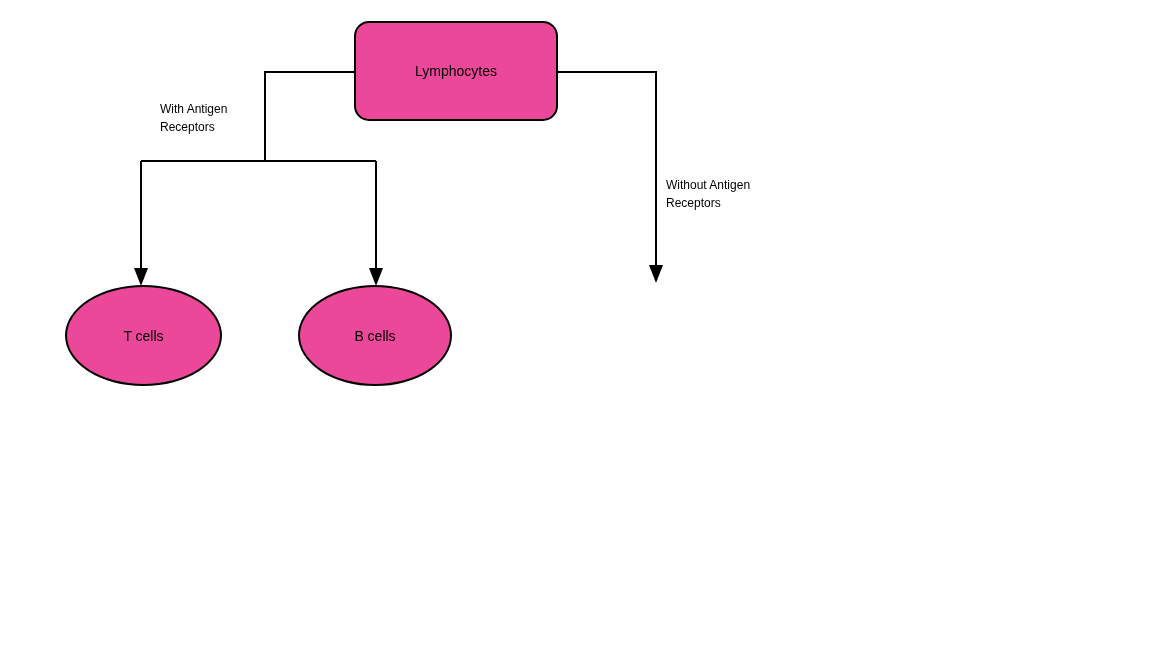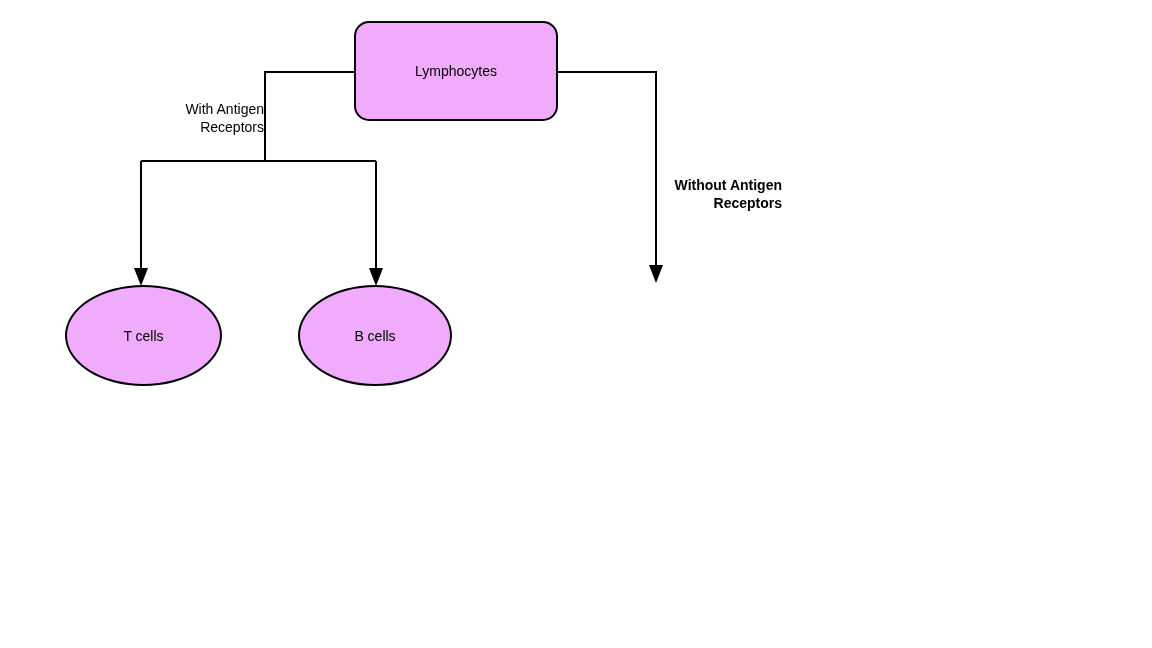--- a/index.html
+++ b/index.html
@@ -18,41 +18,41 @@
     left: 0; top: 0;
     width: 1152px; height: 648px;
   }
   .node {
     position: absolute;
     display: flex;
     align-items: center;
     justify-content: center;
     text-align: center;
     border: 2px solid #000000;
-    background: #f0abfc;
+    background: #ec4899;
     font-size: 14px;
     line-height: 18px;
   }
   .node-rect {
     border-radius: 15px;
     left: 354px; top: 21px;
     width: 204px; height: 100px;
   }
   .node-ellipse { border-radius: 50%; }
   .node-tcells  { left: 65px;  top: 285px; width: 157px; height: 101px; }
   .node-bcells  { left: 298px; top: 285px; width: 154px; height: 101px; }
   .node-ilcnk   { left: 580px; top: 285px; width: 154px; height: 101px; }
   .edge-label {
     position: absolute;
-    font-size: 14px;
+    font-size: 12px;
     line-height: 18px;
-    text-align: right;
+    text-align: left;
   }
   .edge-label-left  { left: 160px; top: 100px; width: 104px; }
-  .edge-label-right { left: 666px; top: 176px; width: 116px; font-weight: bold; }
+  .edge-label-right { left: 666px; top: 176px; width: 116px; }
 </style>
 </head>
 <body>
 
 <div class="canvas">
 
   <svg class="connectors" viewBox="0 0 1152 648" xmlns="http://www.w3.org/2000/svg">
 
     <path d="M 356 72 H 265 V 161 M 141 161 H 376 M 141 161 V 272 M 376 161 V 272" fill="none" stroke="#000000" stroke-width="2"></path>
     <polygon points="141,286 134,268 148,268" fill="#000000"></polygon>

